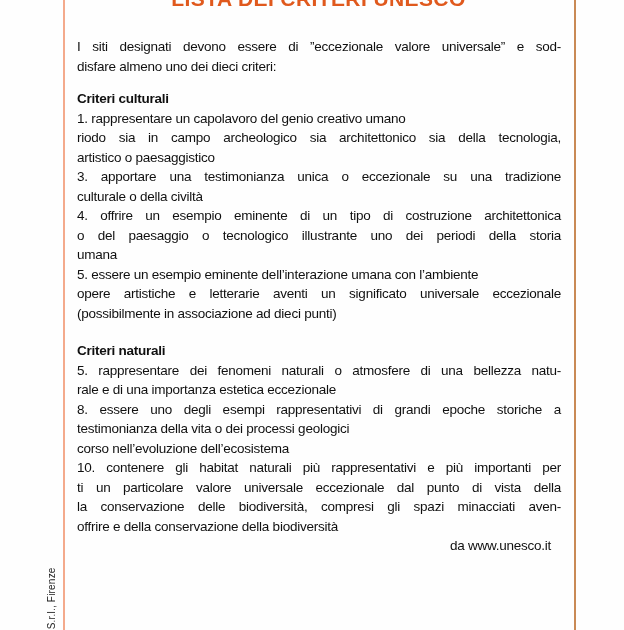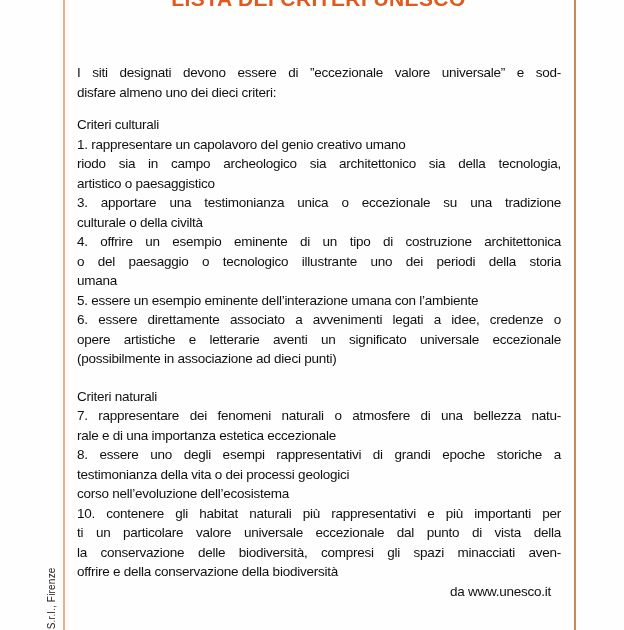--- a/index.html
+++ b/index.html
@@ -39,28 +39,27 @@
   }
   .content {
     position: absolute;
     left: 77px;
     top: 37px;
     width: 484px;
     font-size: 13.5px;
     line-height: 19.5px;
     letter-spacing: -0.25px;
     color: #101010;
-    margin-top: 26px;
   }
   .ln { min-height: 19.5px; }
   .just {
     text-align: justify;
     text-align-last: justify;
   }
-  .heading { font-weight: normal; }
+  .heading { font-weight: bold; }
   .gap-sm { margin-top: 13px; }
   .gap-lg { margin-top: 18px; }
   .source {
     text-align: center;
     text-align-last: right;
     padding-right: 10px;
   }
   .sidenote {
     position: absolute;
     left: 46px;
@@ -88,26 +87,25 @@
   <div class="ln heading gap-sm">Criteri culturali</div>
   <div class="ln">1. rappresentare un capolavoro del genio creativo umano</div>
   <div class="ln just">riodo sia in campo archeologico sia architettonico sia della tecnologia,</div>
   <div class="ln">artistico o paesaggistico</div>
   <div class="ln just">3. apportare una testimonianza unica o eccezionale su una tradizione</div>
   <div class="ln">culturale o della civiltà</div>
   <div class="ln just">4. offrire un esempio eminente di un tipo di costruzione architettonica</div>
   <div class="ln just">o del paesaggio o tecnologico illustrante uno dei periodi della storia</div>
   <div class="ln">umana</div>
   <div class="ln">5. essere un esempio eminente dell’interazione umana con l’ambiente</div>
-  <div class="ln just">6. essere direttamente associato a avvenimenti legati a idee, credenze o</div>
   <div class="ln just">opere artistiche e letterarie aventi un significato universale eccezionale</div>
   <div class="ln">(possibilmente in associazione ad dieci punti)</div>
 
   <div class="ln heading gap-lg">Criteri naturali</div>
-  <div class="ln just">7. rappresentare dei fenomeni naturali o atmosfere di una bellezza natu-</div>
+  <div class="ln just">5. rappresentare dei fenomeni naturali o atmosfere di una bellezza natu-</div>
   <div class="ln">rale e di una importanza estetica eccezionale</div>
   <div class="ln just">8. essere uno degli esempi rappresentativi di grandi epoche storiche a</div>
   <div class="ln">testimonianza della vita o dei processi geologici</div>
   <div class="ln">corso nell’evoluzione dell’ecosistema</div>
   <div class="ln just">10. contenere gli habitat naturali più rappresentativi e più importanti per</div>
   <div class="ln just">ti un particolare valore universale eccezionale dal punto di vista della</div>
   <div class="ln just">la conservazione delle biodiversità, compresi gli spazi minacciati aven-</div>
   <div class="ln">offrire e della conservazione della biodiversità</div>
 
   <div class="ln source">da www.unesco.it</div>

